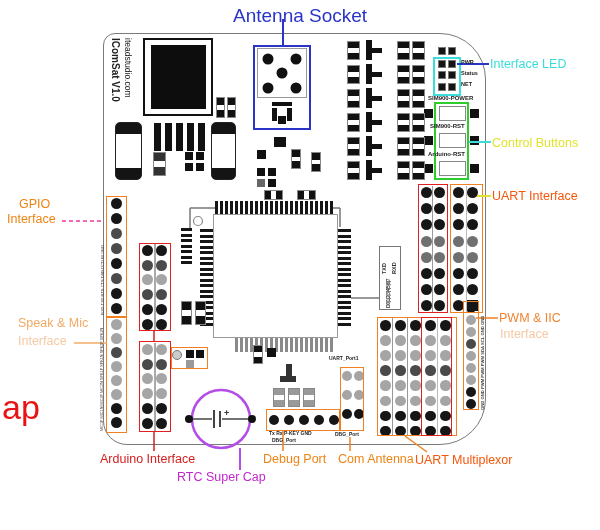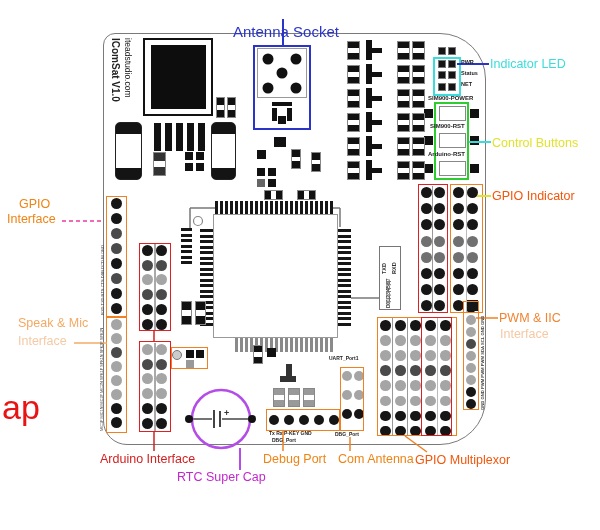--- a/index.html
+++ b/index.html
@@ -10,21 +10,21 @@
   #gfx div{position:absolute;box-sizing:border-box}
   .lsq{border:1px solid #777;background:#141414}
   .cap{border:1.6px solid #222;border-radius:5px;background:linear-gradient(to bottom,#141414 0 20%,#fff 20% 80%,#141414 80% 100%)}
   .p2v{border:1px solid #888}
   .gbox{background:transparent}
   #overlay{position:absolute;left:0;top:0;z-index:5;pointer-events:none}
   .lab{position:absolute;z-index:6;white-space:nowrap;font-size:12.5px}
   .tt{position:absolute;z-index:6;white-space:nowrap;font-weight:bold;color:#222}
   .vup{writing-mode:vertical-rl;transform:rotate(180deg);text-orientation:mixed}
   .vdown{position:absolute;z-index:6;writing-mode:vertical-rl;text-orientation:mixed;white-space:nowrap}
-  #lab-antenna{left:233px;top:23px;color:#2a35c8;font-size:15px}
+  #lab-antenna{left:233px;top:5px;color:#2a35c8;font-size:19px}
   #lab-indicator{left:490px;top:57px;color:#3cdcdc}
   #lab-control{left:492px;top:136px;color:#e2e22e}
   #lab-gpio{left:492px;top:189px;color:#f4560a}
   #lab-pwm1{left:499px;top:311px;color:#f08432}
   #lab-pwm2{left:500px;top:327px;color:#f5c9a4}
   #lab-uart1{left:19px;top:197px;color:#ee8414}
   #lab-uart2{left:7px;top:212px;color:#ee8414}
   #lab-speak1{left:18px;top:316px;color:#f2a964}
   #lab-speak2{left:18px;top:334px;color:#f5c9a4}
   #lab-ap{left:2px;top:390px;color:#e81414;font-size:34px;line-height:1}
@@ -446,28 +446,28 @@
   <div id="comtop" class="tt">UART_Port1</div>
   <div id="combot" class="tt">DBG_Port</div>
   <div id="dbgpins" class="tt">Tx Rx P-KEY GND</div>
   <div id="dbgname" class="tt">DBG_Port</div>
   <div id="pwmpins" class="vup">GND GND PWM PWM PWM SDA SCL GND GND</div>
   <div id="uartpins" class="vup">RXD TXD RTS CTS DSR DCD RI GND</div>
   <div id="speakpins" class="vup">MIC1P MIC1N MIC2P MIC2N SPK1P SPK1N SPK2P SPK2N</div>
   <div id="plus" class="tt">+</div>
 
   <div id="lab-antenna" class="lab">Antenna Socket</div>
-  <div id="lab-indicator" class="lab">Indicator LED</div>
+  <div id="lab-indicator" class="lab">Interface LED</div>
   <div id="lab-control" class="lab">Control Buttons</div>
-  <div id="lab-gpio" class="lab">GPIO Indicator</div>
+  <div id="lab-gpio" class="lab">UART Interface</div>
   <div id="lab-pwm1" class="lab">PWM &amp; IIC</div>
   <div id="lab-pwm2" class="lab">Interface</div>
   <div id="lab-uart1" class="lab">GPIO</div>
   <div id="lab-uart2" class="lab">Interface</div>
   <div id="lab-speak1" class="lab">Speak &amp; Mic</div>
   <div id="lab-speak2" class="lab">Interface</div>
   <div id="lab-arduino" class="lab">Arduino Interface</div>
   <div id="lab-ap" class="lab">ap</div>
   <div id="lab-rtc" class="lab">RTC Super Cap</div>
   <div id="lab-debug" class="lab">Debug Port</div>
   <div id="lab-com" class="lab">Com Antenna</div>
-  <div id="lab-mux" class="lab">GPIO Multiplexor</div>
+  <div id="lab-mux" class="lab">UART Multiplexor</div>
 </div>
 
 </body></html>

